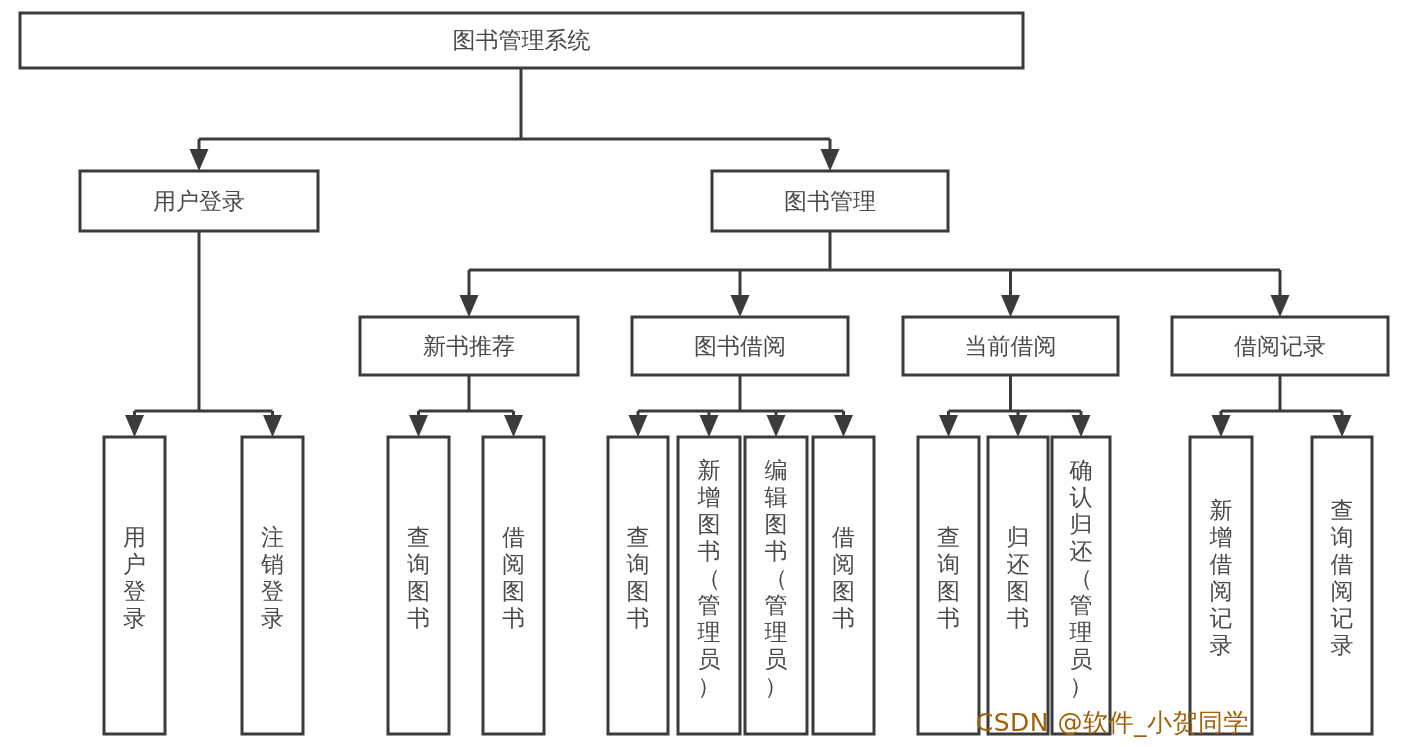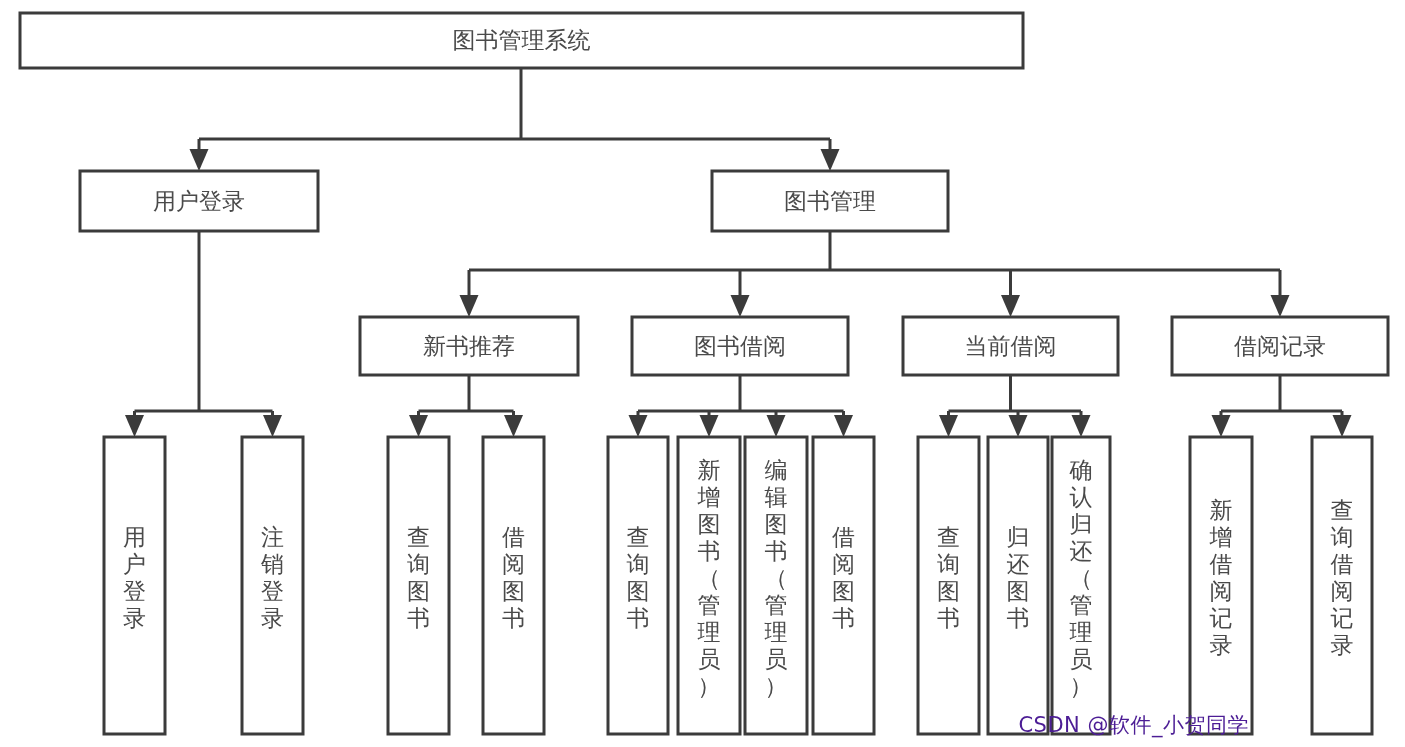--- a/index.html
+++ b/index.html
@@ -35,22 +35,22 @@
     fill:#4a4a4a;
     font-family:"DejaVu Sans","Liberation Sans",sans-serif;
     font-size:23px;
     text-anchor:middle;
   }
   .watermark{
     position:absolute;
     right:14px;
     bottom:8px;
     font-family:"DejaVu Sans","Liberation Sans",sans-serif;
-    font-size:21px;
-    color:#4c1d95;
+    font-size:25px;
+    color:#a16207;
     letter-spacing:0.5px;
     white-space:nowrap;
     user-select:none;
   }
 </style>
 </head>
 <body>
 
 <div id="diagram-root">
   <svg id="flow" viewBox="0 0 1405 747">

